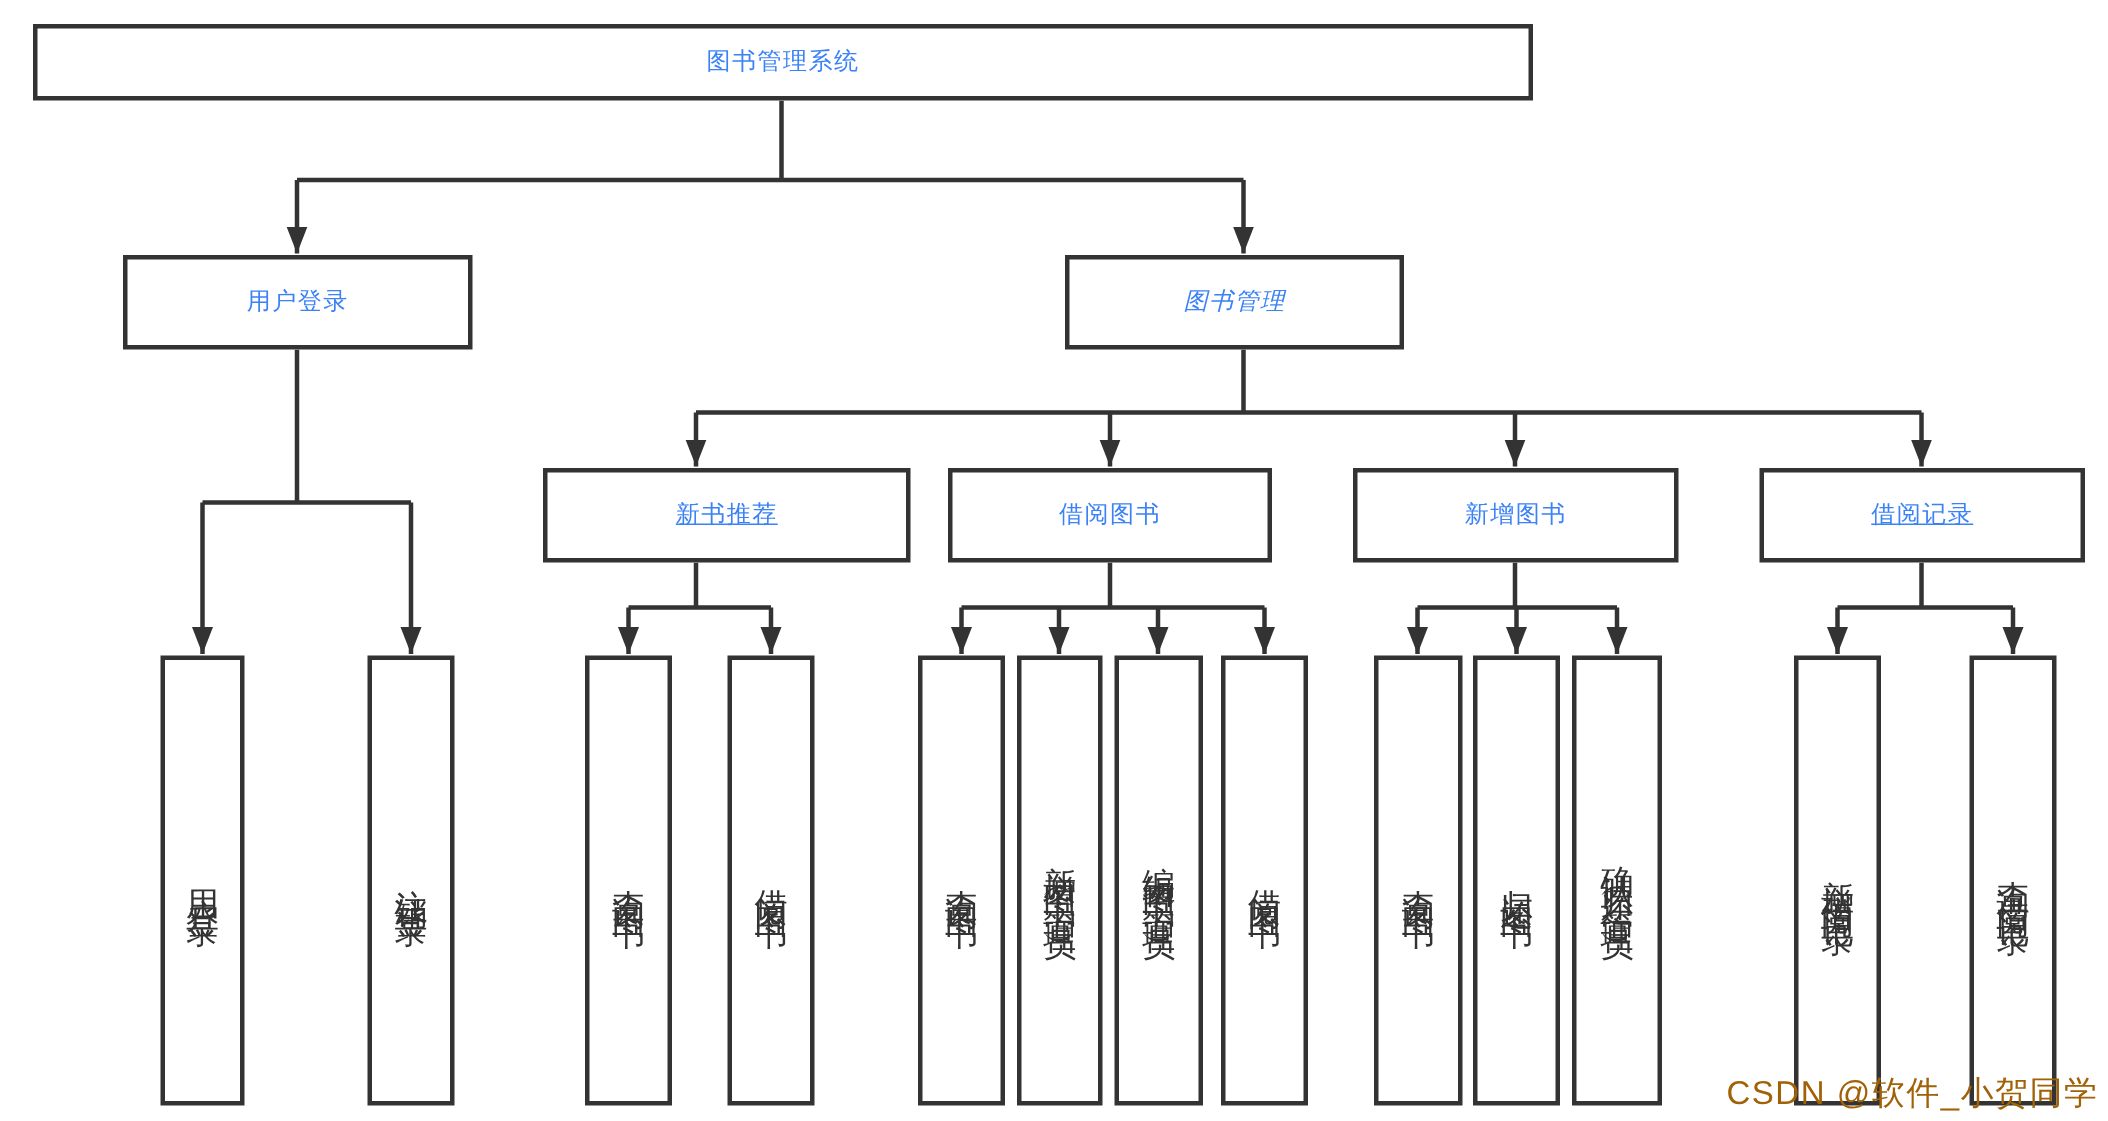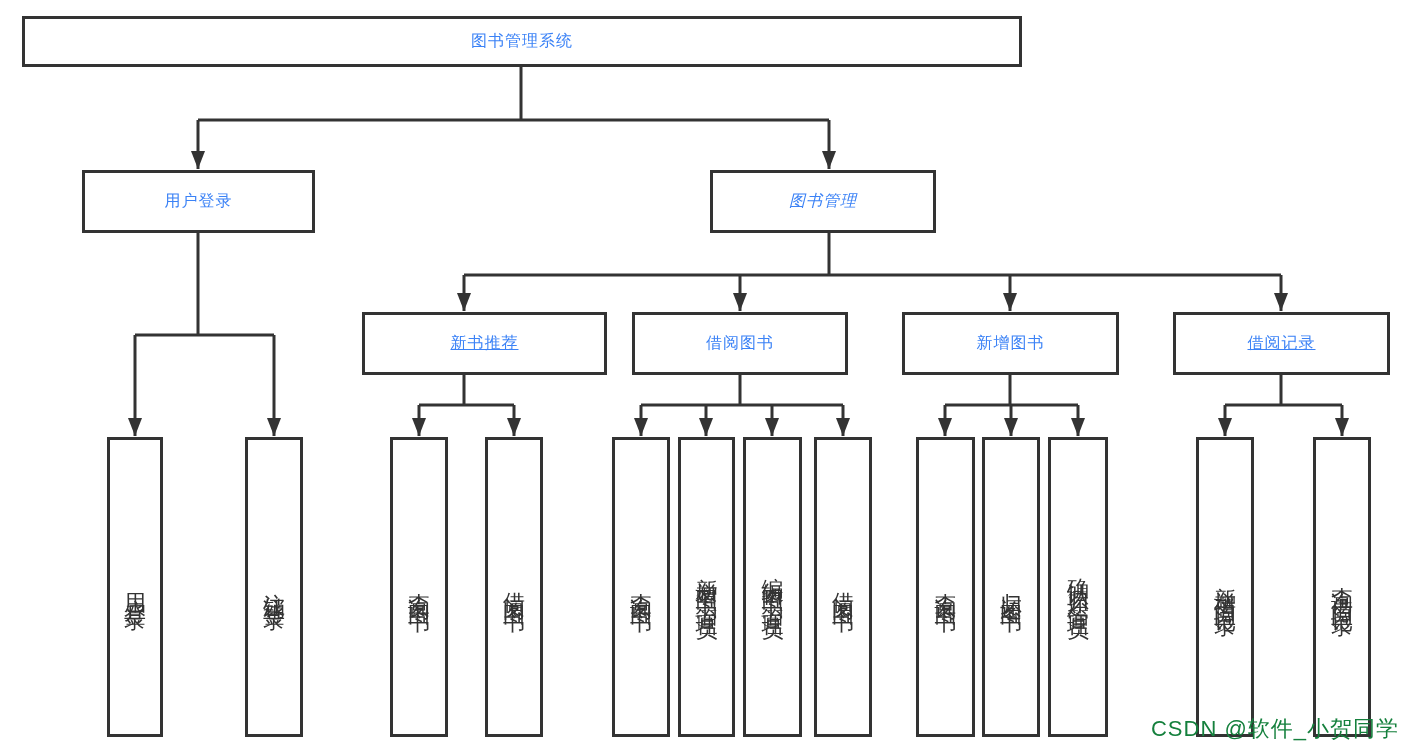--- a/index.html
+++ b/index.html
@@ -34,21 +34,21 @@
     display: flex; align-items: center; justify-content: center;
     writing-mode: vertical-rl;
     font-size: 22px; color: #333333;
     letter-spacing: 6px;
     overflow: hidden;
   }
   .watermark {
     position: absolute;
     right: 6px; top: 714px;
     font-size: 22px;
-    color: #15803d;
+    color: #a16207;
     letter-spacing: 1px;
     white-space: nowrap;
   }
 </style>
 </head>
 <body>
 
 <div class="canvas">
 
   <svg class="connectors" width="1405" height="747" viewBox="0 0 1405 747">

